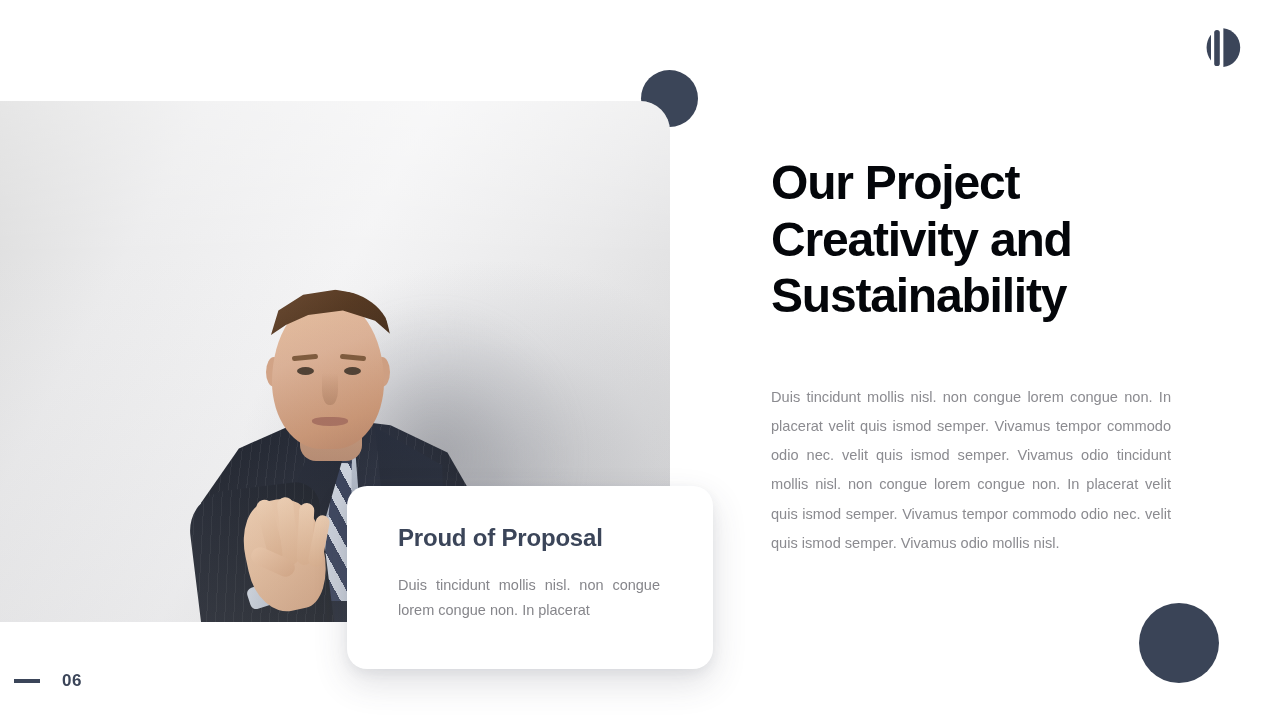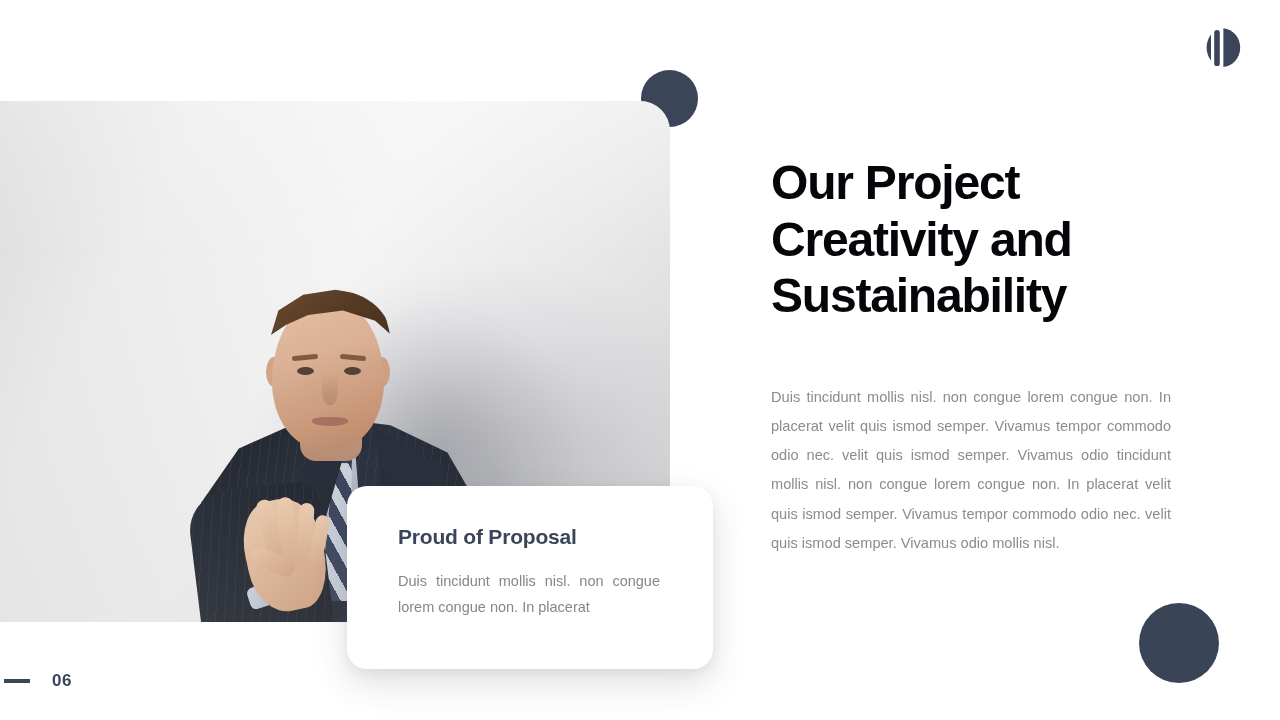--- a/index.html
+++ b/index.html
@@ -175,21 +175,21 @@
   .info-card{
     position:absolute; left:347px; top:486px;
     width:366px; height:183px;
     background:#ffffff;
     border-radius:20px;
     box-shadow:0 14px 34px rgba(60,65,80,0.16), 0 4px 12px rgba(60,65,80,0.07);
     z-index:4;
     padding:38px 34px 0 51px;
   }
   .card-title{
-    font-size:21px; font-weight:bold; color:#3b4559;
+    font-size:24px; font-weight:bold; color:#3b4559;
     letter-spacing:-0.2px; line-height:1.2;
   }
   .card-text{
     margin-top:20px;
     font-size:14.5px; color:#86868b; line-height:1.75;
     text-align:justify; width:262px;
   }
 
   
   .content{
@@ -207,21 +207,21 @@
   }
 
   
   .logo{
     position:absolute; right:37px; top:26px;
     width:42px; height:44px; z-index:5;
   }
 
   
   .footer{
-    position:absolute; left:4px; bottom:29px;
+    position:absolute; left:14px; bottom:29px;
     display:flex; align-items:center; z-index:5;margin-top:15px;
   }
   .footer-dash{
     width:26px; height:4px; background:#3b4559; margin-left:0px;
   }
   .footer-num{
     margin-left:22px; font-size:17px; font-weight:bold;
     color:#3b4559; letter-spacing:0.5px;
   }
 </style>

